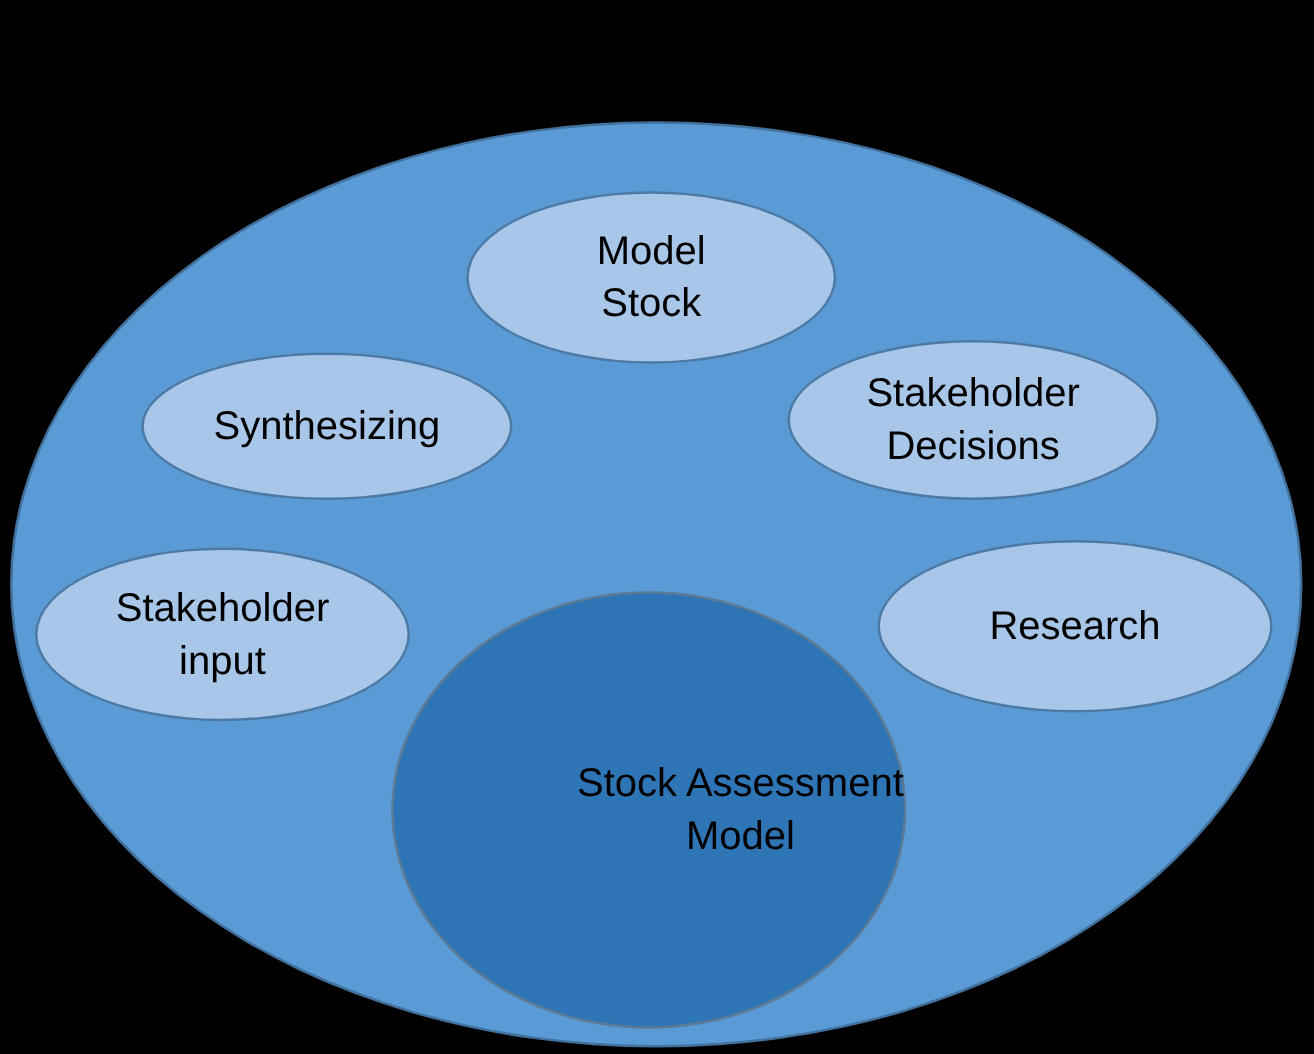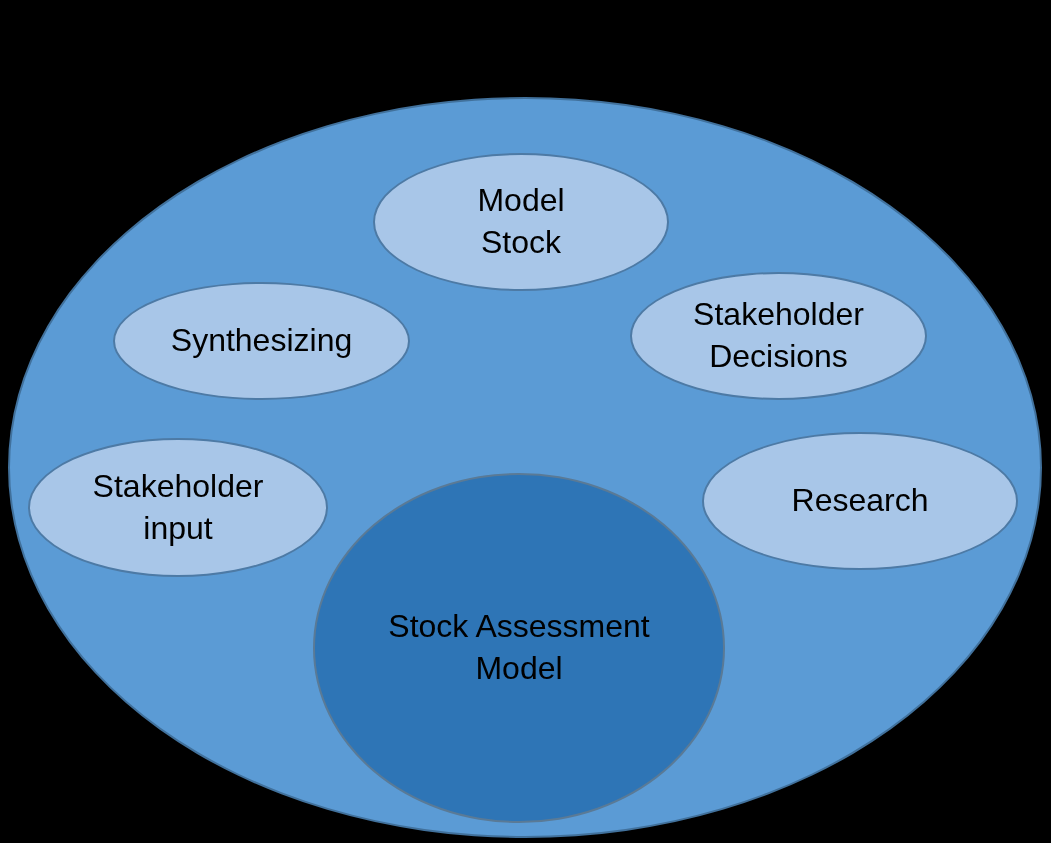--- a/index.html
+++ b/index.html
@@ -45,21 +45,21 @@
   }
   .center-node {
     background: var(--center-fill);
     border: 2px solid var(--center-border);
   }
   .pos-model-review            { left: 373px; top: 153px; width: 296px; height: 138px; }
   .pos-synthesizing-data       { left: 113px; top: 282px; width: 297px; height: 118px; justify-content: center; }
   .pos-management-decisions    { left: 630px; top: 272px; width: 297px; height: 128px; }
   .pos-stakeholder-input       { left: 28px;  top: 438px; width: 300px; height: 139px; align-items: center; }
   .pos-research-recommendations{ left: 702px; top: 432px; width: 316px; height: 138px; }
-  .pos-center                  { left: 313px; top: 473px; width: 412px; height: 350px; }
+  .pos-center                  { left: 313px; top: 473px; width: 412px; height: 350px; justify-content: flex-end; }
   .label {
     color: var(--text);
     font-size: 32px;
     line-height: 1.3;
     font-weight: 400;
   }
   .label .line {
     display: block;
     white-space: nowrap;
   }

